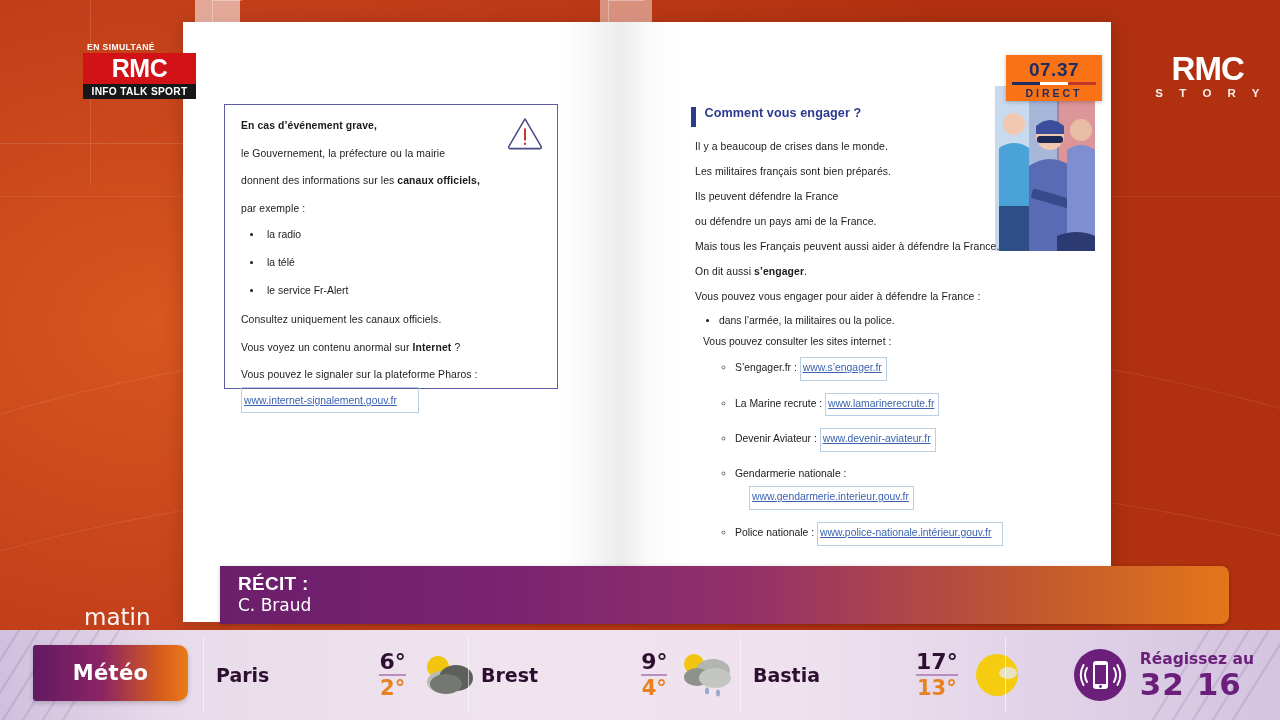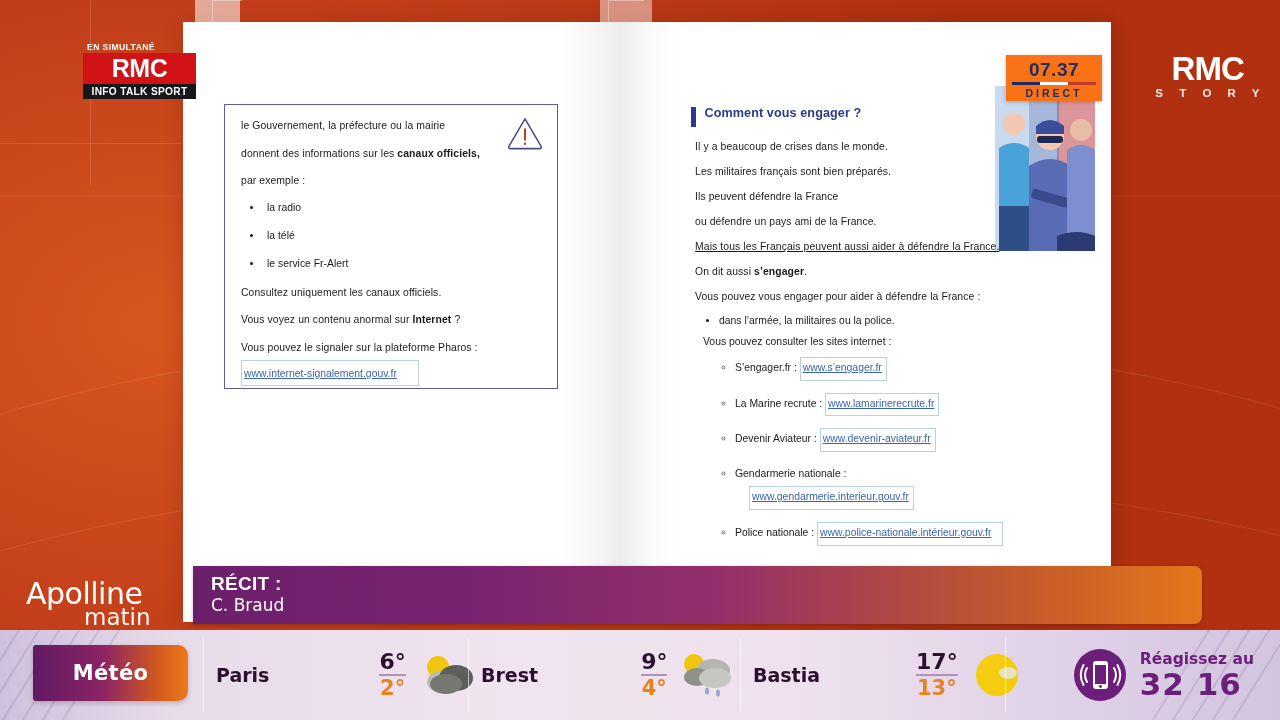--- a/index.html
+++ b/index.html
@@ -166,21 +166,21 @@
     font-family:"DejaVu Sans", sans-serif; letter-spacing:-.5px;
   }
   .apolline .a2 {
     font-size:23px; color:#ffffff; line-height:22px;
     margin-left:58px; margin-top:-3px;
     font-family:"DejaVu Sans", sans-serif; opacity:.95;
   }
 
   
   .recit {
-    position:absolute; left:193px; bottom:96px; width:1009px; height:58px;
+    position:absolute; left:220px; bottom:96px; width:1009px; height:58px;
     background:linear-gradient(to right,#6b1f6b 0%, #7a2370 28%, #93306a 52%, #c45a2c 82%, #e3761a 100%);
     border-radius:0 8px 8px 0;
     box-shadow:0 1px 4px rgba(0,0,0,.2);
     padding:7px 0 0 18px; color:#fff;
   }
   .recit .r1 { font-size:19px; font-weight:bold; line-height:22px; letter-spacing:.3px; }
   .recit .r2 { font-size:17px; line-height:21px; font-family:"DejaVu Sans", sans-serif; }
 
   
   .wbar {
@@ -255,20 +255,23 @@
 <div class="page-left">
   <div class="alert-box">
     <div class="alert-inner">
 
       <svg class="warn-tri" viewBox="0 0 40 38">
         <path d="M20 4 L37 33 Q38 35.5 35 35.5 L5 35.5 Q2 35.5 3 33 Z" fill="none" stroke="#4a4a85" stroke-width="1.6" stroke-linejoin="round"></path>
         <line x1="20" y1="15" x2="20" y2="26" stroke="#c0392b" stroke-width="2.1" stroke-linecap="round"></line>
         <circle cx="20" cy="30.3" r="1.25" fill="#c0392b"></circle>
       </svg>
 
+      <div class="ln">
+        <b>En cas d’événement grave,</b>
+      </div>
       <div class="ln">le Gouvernement, la préfecture ou la mairie</div>
       <div class="ln"><span>donnent des informations sur les </span><b>canaux officiels,</b></div>
       <div class="ln">par exemple :</div>
 
       <ul class="bullets">
         <li>la radio</li>
         <li>la télé</li>
         <li>le service Fr-Alert</li>
       </ul>
 
@@ -311,21 +314,21 @@
   <div class="rp-head-wrap">
     <div class="rp-bar"></div>
     <div class="rp-head">Comment vous engager ?</div>
   </div>
 
   <div class="rp-body">
     <div class="ln">Il y a beaucoup de crises dans le monde.</div>
     <div class="ln">Les militaires français sont bien préparés.</div>
     <div class="ln">Ils peuvent défendre la France</div>
     <div class="ln">ou défendre un pays ami de la France.</div>
-    <div class="ln" style="width:370px;text-decoration:underline;">Mais tous les Français peuvent aussi aider à défendre la France.</div>
+    <div class="ln" style="width:370px;">Mais tous les Français peuvent aussi aider à défendre la France.</div>
     <div class="ln"><span>On dit aussi </span><b>s’engager</b><span>.</span></div>
 
     <div class="ln" style="margin-top:10px; width:380px;">Vous pouvez vous engager pour aider à défendre la France :</div>
 
     <ul class="rp-list">
       <li>dans l’armée, la militaires ou la police.</li>
     </ul>
     <div class="sub-note">Vous pouvez consulter les sites internet :</div>
 
     <ul class="rp-sub">
@@ -382,21 +385,20 @@
   </div>
   <div class="clock-direct">DIRECT</div>
 </div>
 
 <div class="rmcstory">
   <div class="rs-main">RMC</div>
   <div class="rs-sub">S T O R Y</div>
 </div>
 
 <div class="apolline">
-  <div class="a1">Apolline</div>
   <div class="a2">matin</div>
 </div>
 
 <div class="recit">
   <div class="r1">RÉCIT :</div>
   <div class="r2">C. Braud</div>
 </div>
 
 <div class="wbar">
   <div class="wbar-stripes">

